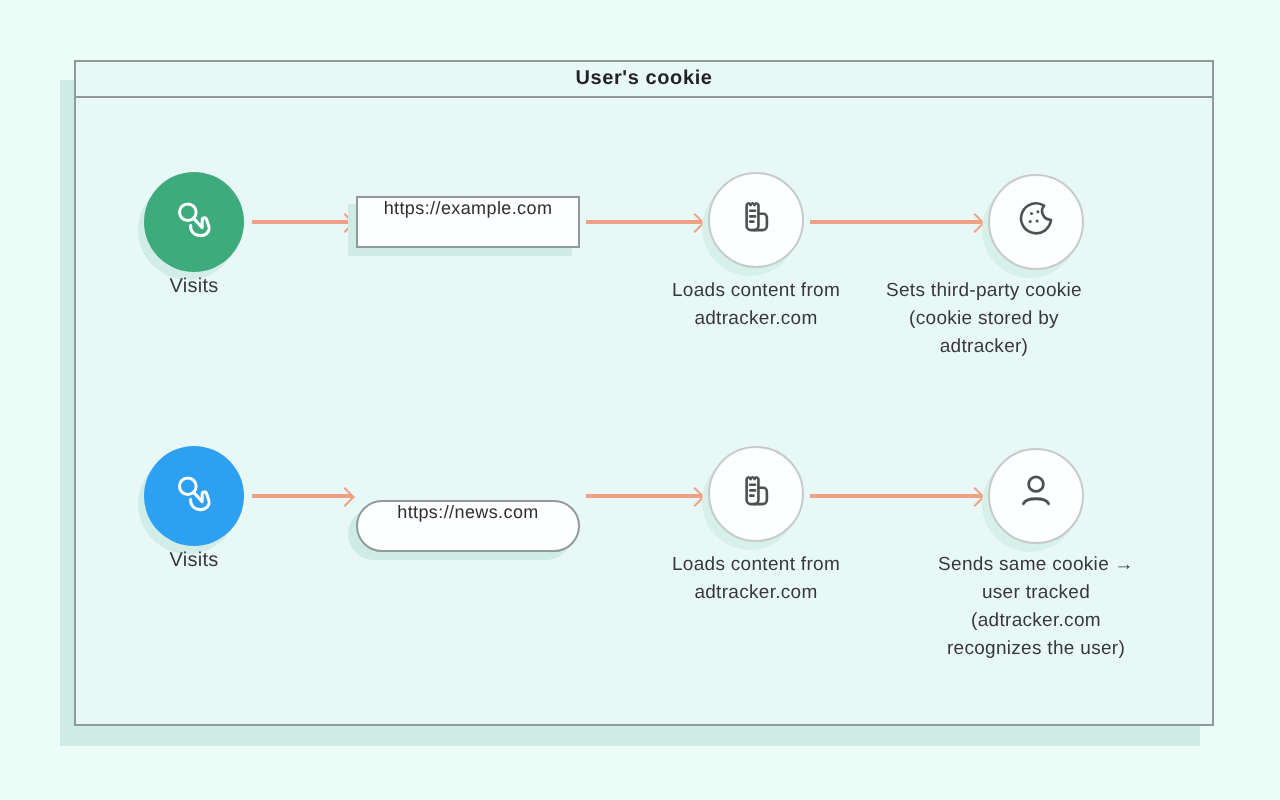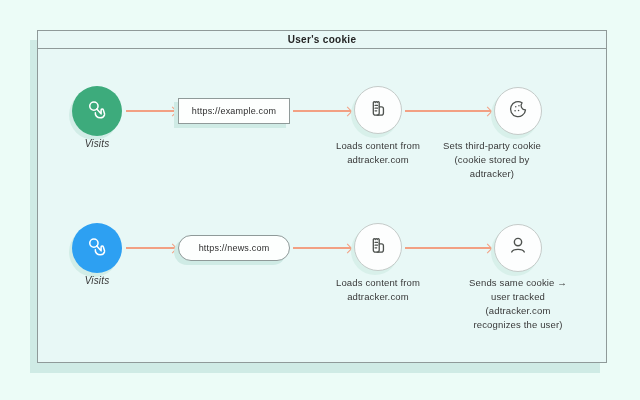--- a/index.html
+++ b/index.html
@@ -40,32 +40,32 @@
     position: absolute; width: 48px; height: 48px; border-radius: 50%;
     background: #fdfefe; border: 1px solid #c5cbc9;
     display: flex; align-items: center; justify-content: center;
     box-shadow: -3px 4px 0 #d8f0ea;
   }
 
   
   .url-box {
     position: absolute; width: 112px; height: 26px;
     background: #fdfffe; border: 1px solid #8f9a99;
-    display: flex; align-items: center; justify-content: center;
+    display: flex; align-items: flex-start; justify-content: center;
     box-shadow: -4px 4px 0 #cfebe5;
   }
   .url-text { font-size: 9px; color: #2e2e2e; letter-spacing: .2px; }
 
   
   .lbl {
     position: absolute; transform: translateX(-50%);
     font-size: 9.5px; line-height: 14px; color: #383838;
     text-align: center; white-space: pre-line; letter-spacing: .15px;
   }
-  .visits-lbl { font-size: 10px; font-style: italic; }
+  .visits-lbl { font-size: 10px; }
 
   
   .arrow {
     position: absolute; height: 2px; color: #f2a083; background: currentColor;
   }
   .arrow::after {
     content: ''; position: absolute; right: 0; top: -2.5px;
     width: 6px; height: 6px;
     border-top: 1.8px solid currentColor; border-right: 1.8px solid currentColor;
     transform: rotate(45deg);
@@ -140,21 +140,21 @@
         <circle cx="11" cy="9" r="4.6"></circle>
         <path d="M14.2 12.3 L19 17.6 L19 13.4 C19 11.9 21 11.7 21.5 13.2 L22.8 17.4"></path>
         <path d="M12.6 16.4 C12.2 19.6 14.8 22 18 22 C20.3 22 22.2 20.7 22.8 18.6"></path>
       </svg>
     </span>
   </div>
   <div class="lbl visits-lbl" style="left:97px; top:274px;">Visits</div>
 
   <div class="arrow" style="left: 126px; top: 247px; width: 50px; color: rgb(242, 160, 131);"></div>
 
-  <div class="url-box" style="left:178px; top:235px;border-radius:13px;">
+  <div class="url-box" style="left:178px; top:250px;border-radius:13px;">
     <span class="url-text">https://news.com</span>
   </div>
 
   <div class="arrow" style="left: 293px; top: 247px; width: 58px; color: rgb(242, 160, 131);"></div>
 
   <div class="node-circle" style="left:354px; top:223px;">
     <span>
       <svg width="30" height="30" viewBox="0 0 32 32" class="icon-stroke" stroke-width="1.4">
         <path d="M11 10.2 C11.6 8.9 12.5 8.9 13.1 10.2 C13.7 8.9 14.6 8.9 15.2 10.2 C15.8 8.9 16.7 8.9 17.3 10.2 L17.3 21.2 C17.3 22.5 16.3 23.5 15 23.5 L13.3 23.5 C12 23.5 11 22.5 11 21.2 Z"></path>
         <path d="M17.3 14.8 L19.8 14.8 C20.9 14.8 21.8 15.7 21.8 16.8 L21.8 21.2 C21.8 22.5 20.8 23.5 19.5 23.5 L15 23.5"></path>

